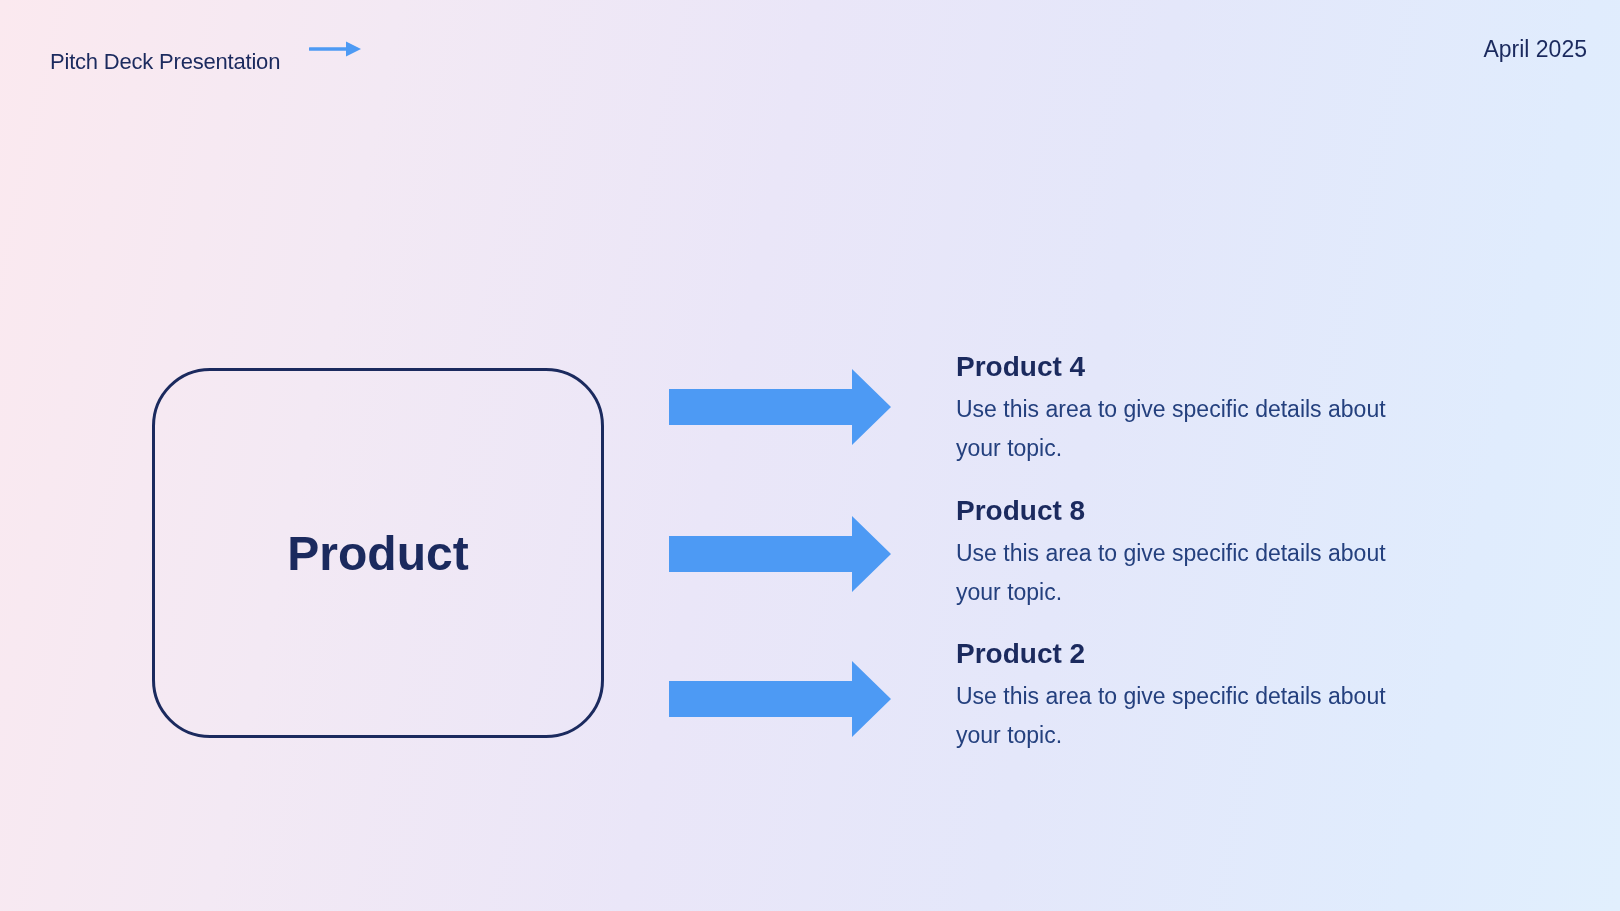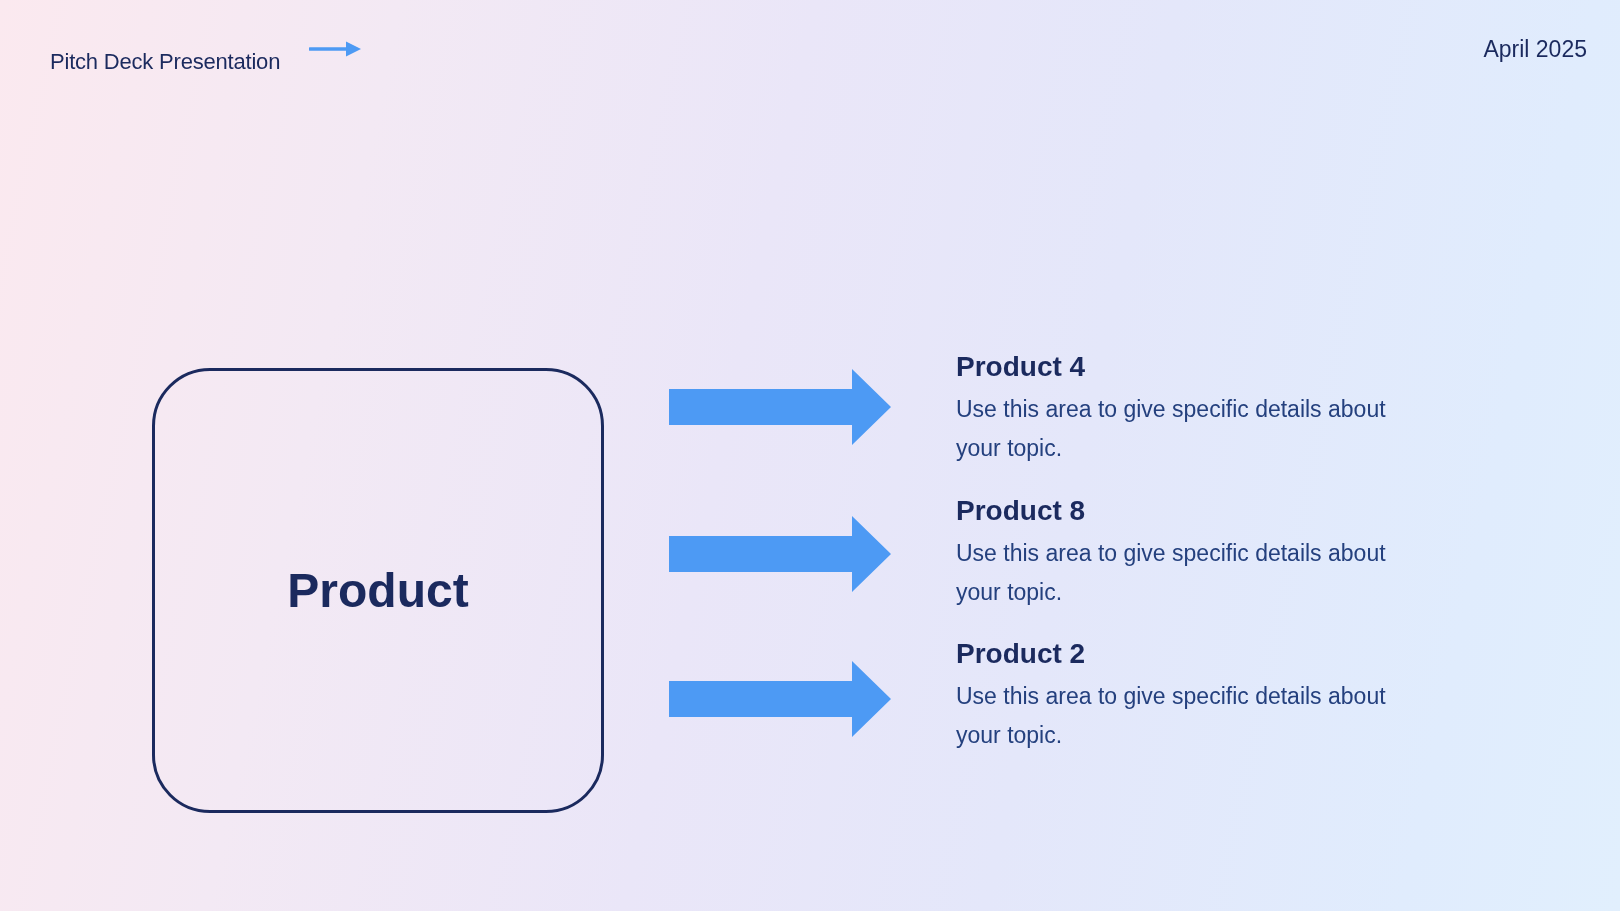--- a/index.html
+++ b/index.html
@@ -65,21 +65,21 @@
     letter-spacing: -1.5px;
     color: var(--navy);
   }
 
   
   .source-box {
     position: absolute;
     left: 152px;
     top: 368px;
     width: 452px;
-    height: 445px;
+    height: 370px;
     box-sizing: border-box;
     border: 3px solid var(--navy);
     border-radius: 58px;
     display: flex;
     align-items: center;
     justify-content: center;
     text-align: center;
   }
   .source-box .line {
     font-size: 48px;

